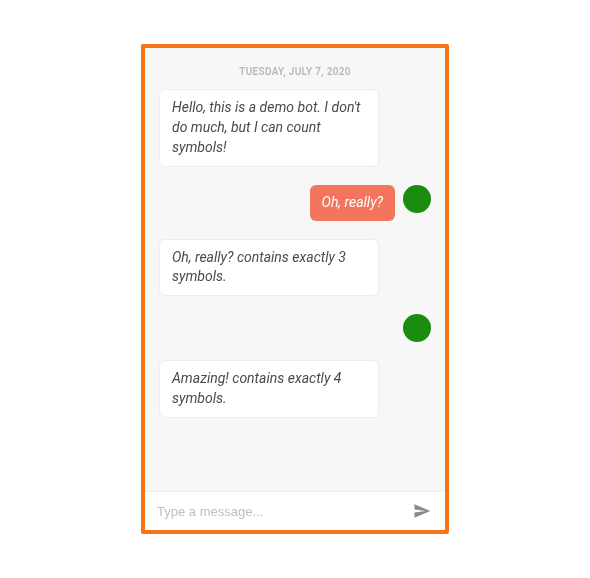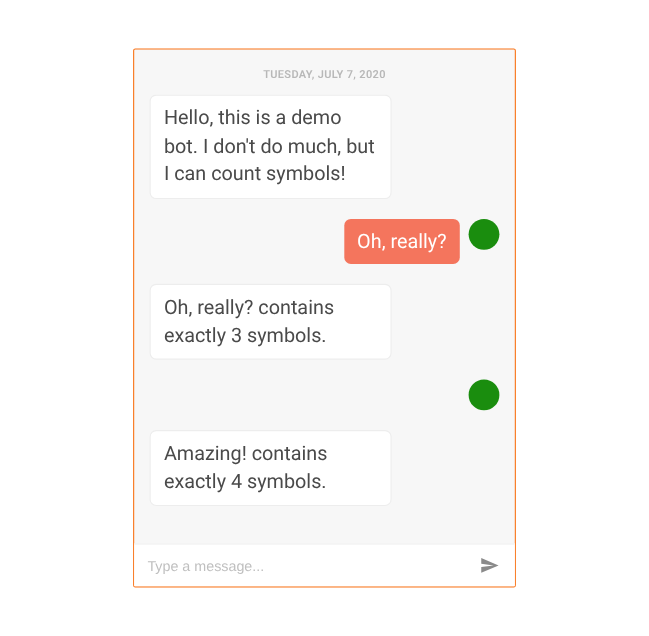--- a/index.html
+++ b/index.html
@@ -6,24 +6,24 @@
     body {
       font-family: -apple-system, BlinkMacSystemFont, "Segoe UI", Roboto, Helvetica, Arial, sans-serif;
       background: #ffffff;
       width: 590px;
       height: 578px;
       display: flex;
       align-items: center;
       justify-content: center;
     }
     .chat-container {
-      width: 348px;
+      width: 308px;
       height: 490px;
       background: #f7f7f7;
-      border: 1px solid #f97316;
+      border: 4px solid #f97316;
       border-radius: 2px;
       display: flex;
       flex-direction: column;
       position: relative;
     }
     .date-divider {
       text-align: center;
       font-size: 10px;
       font-weight: 600;
       color: #b8b8b8;
@@ -40,23 +40,24 @@
       align-items: flex-start;
       margin-bottom: 18px;
     }
     .msg-row.right {
       justify-content: flex-end;
       align-items: flex-start;
     }
     .bubble {
       padding: 8px 12px;
       border-radius: 6px;
-      font-size: 18px;
+      font-size: 14px;
       line-height: 1.42;
       max-width: 220px;
+      font-style: italic;
     }
     .bubble.bot {
       background: #ffffff;
       color: #4a4a4a;
       border: 1px solid #ededed;
     }
     .bubble.user {
       background: #f4755d;
       color: #ffffff;
     }

